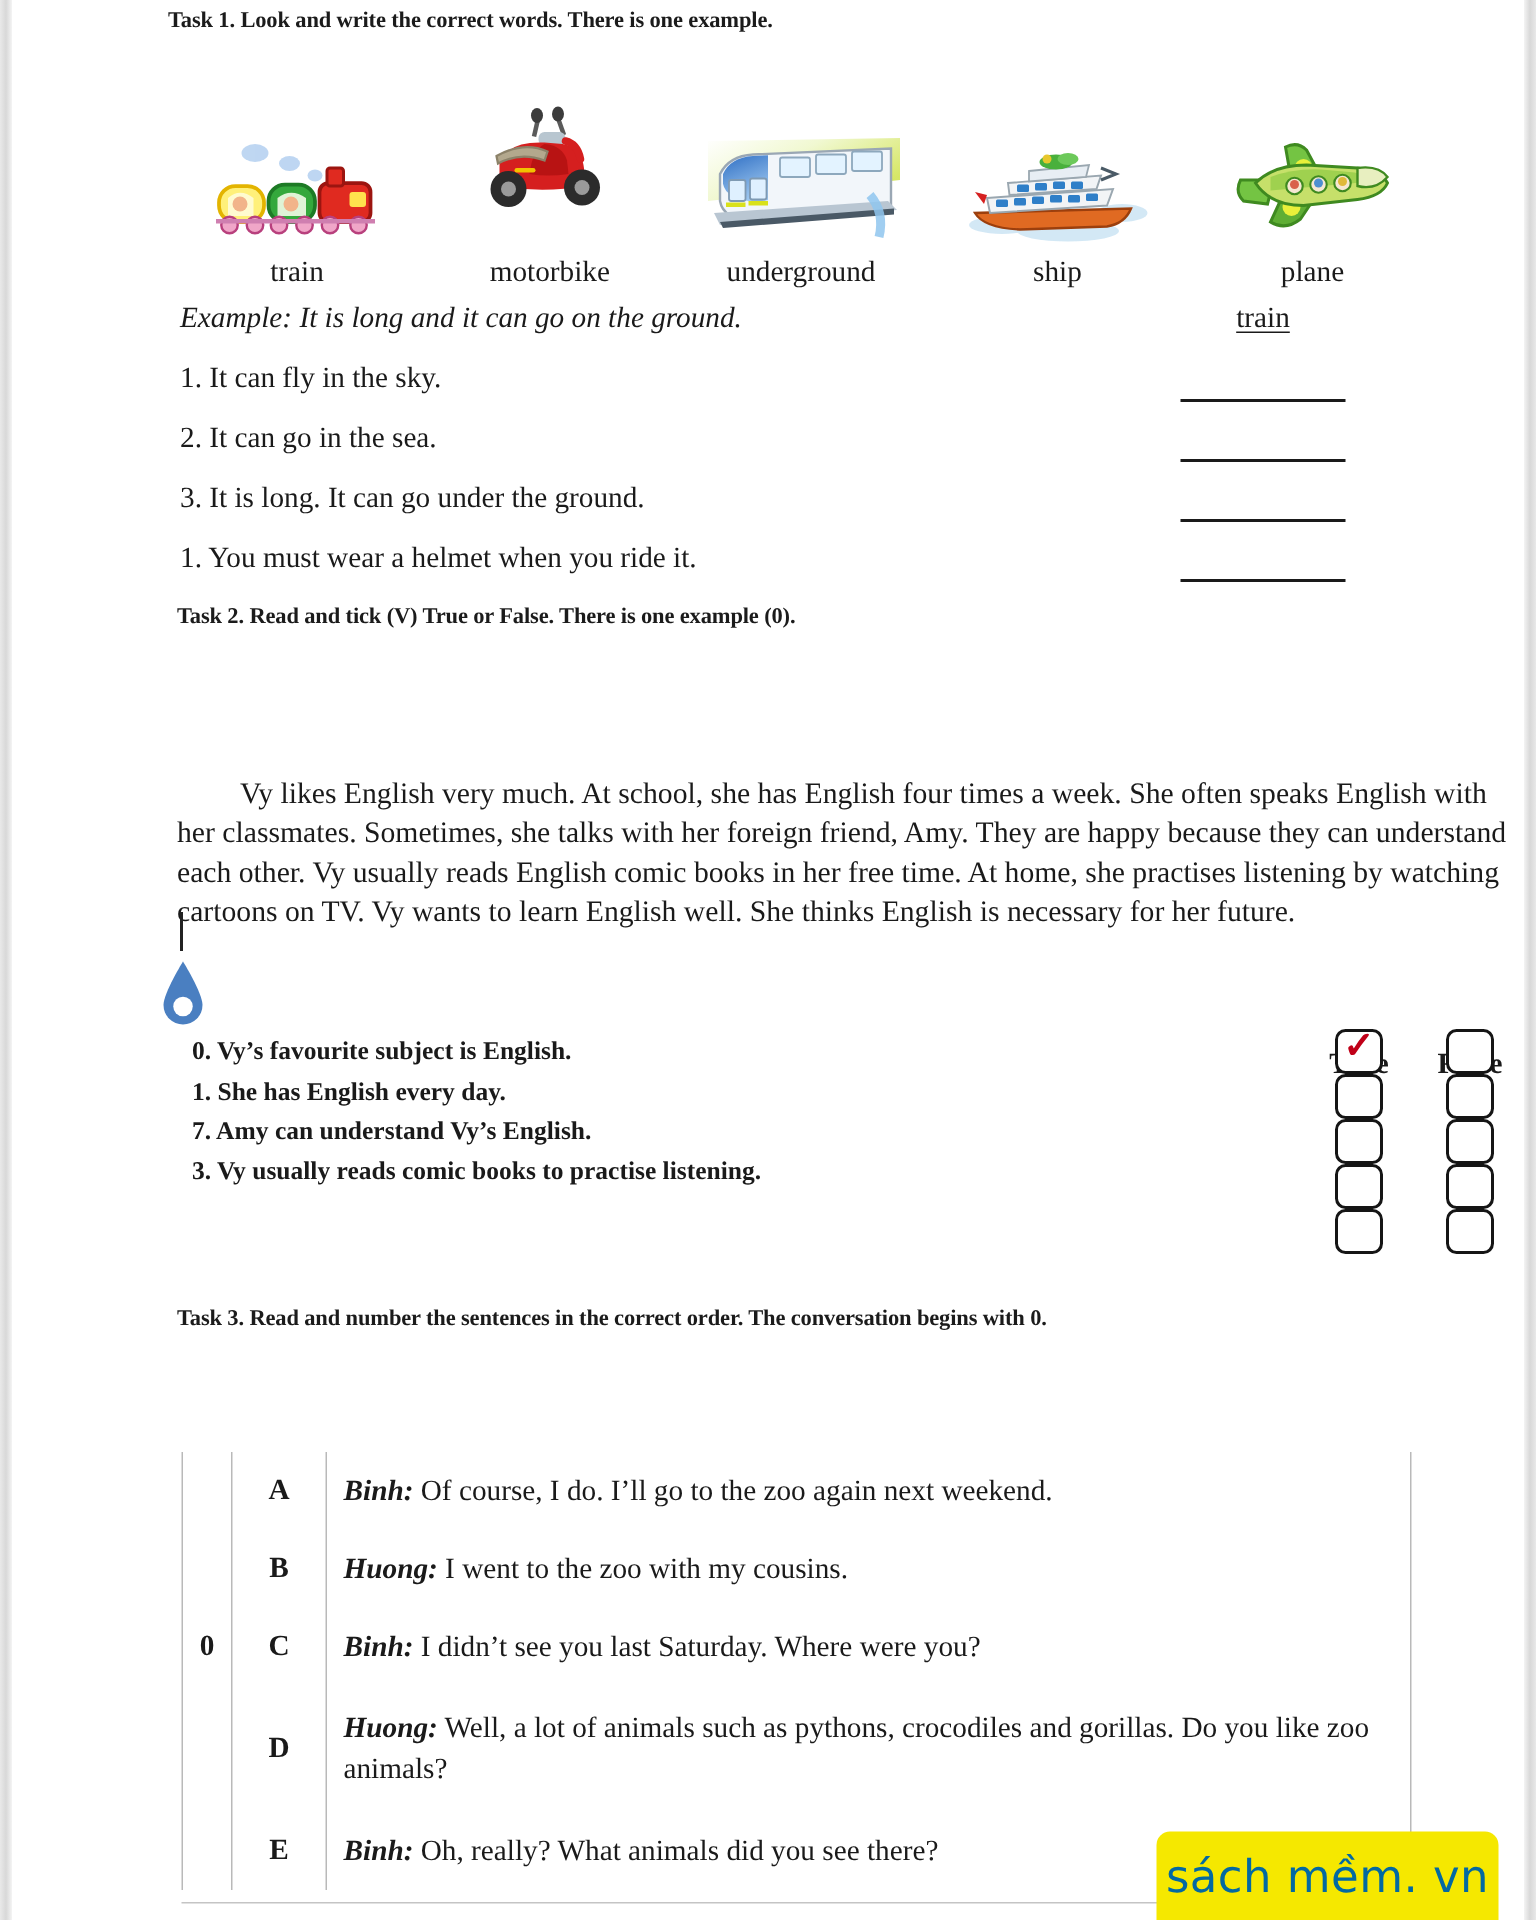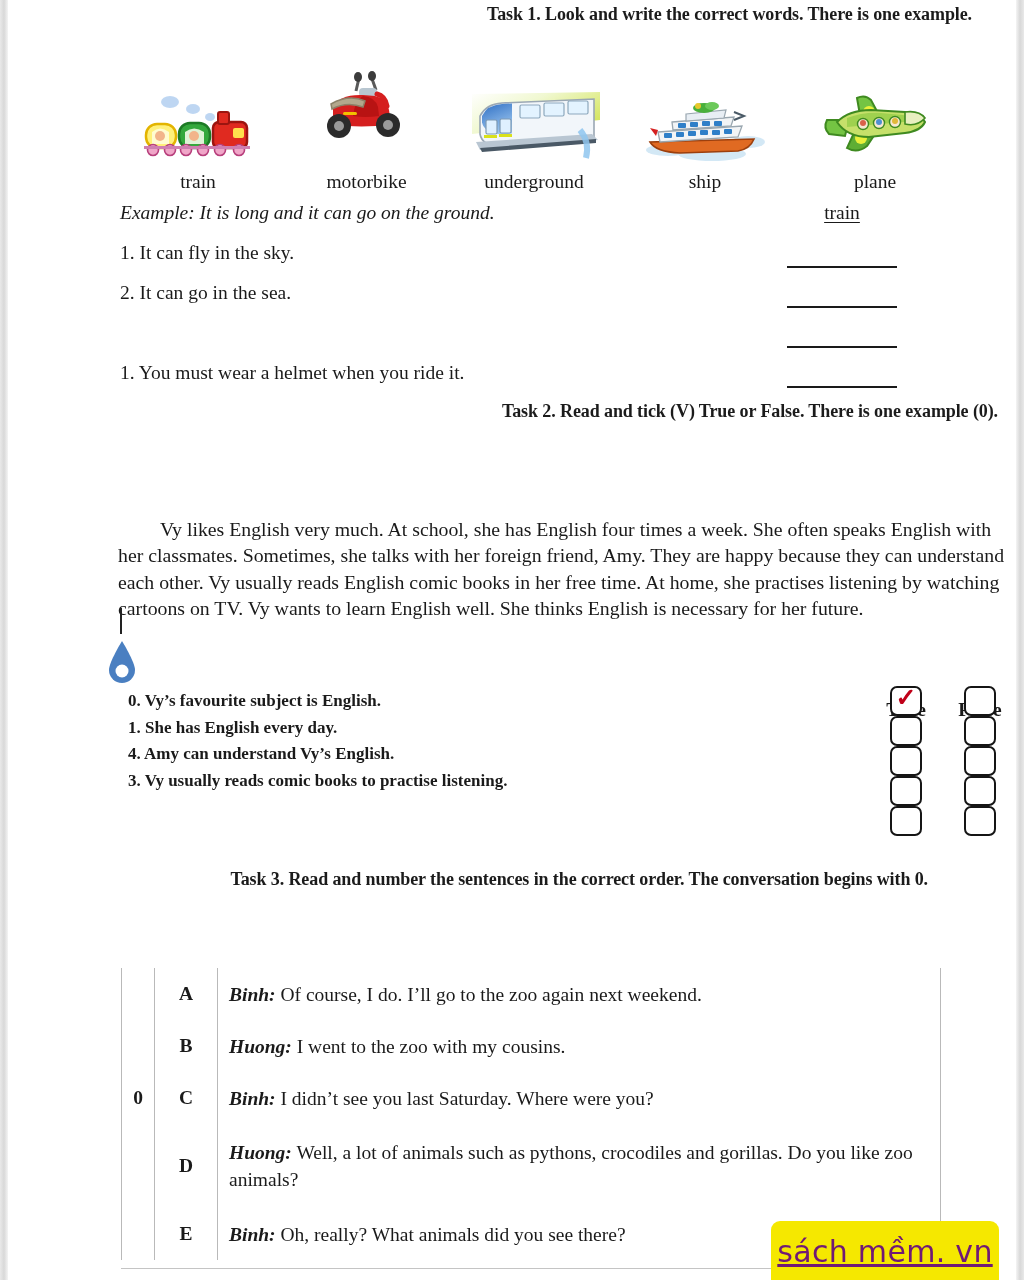--- a/index.html
+++ b/index.html
@@ -31,25 +31,24 @@
     position: absolute;
     left: 8px;
     top: 0;
     width: 1008px;
     height: 1280px;
     background: #fff;
   }
 
   .task-heading {
     font-weight: bold;
-    font-size: 18px;
+    font-size: 15px;
     line-height: 27px;
     letter-spacing: -0.1px;
     color: #1b1b1b;
-    text-align: right;
   }
 
   
   #task1-heading {
     position: absolute;
     left: 104px;
     top: 1px;
     width: 860px;
   }
 
@@ -250,27 +249,26 @@
 
   
   #watermark {
     position: absolute;
     left: 763px;
     top: 1221px;
     width: 228px;
     height: 59px;
     background: #f5e800;
     border-radius: 9px 9px 0 0;
-    color: #701a75;
+    color: #0369a1;
     font-family: "DejaVu Sans", "Liberation Sans", sans-serif;
     font-size: 30px;
     line-height: 62px;
     text-align: center;
     letter-spacing: 0.3px;
-    text-decoration: underline;
   }
 </style>
 </head>
 <body>
 
 <div class="edge-left"></div>
 <div class="edge-right"></div>
 
 <div class="page">
 
@@ -436,20 +434,21 @@
     </div>
     <div class="q-row">
       <span class="q-text">1. It can fly in the sky.</span>
       <span class="answer-blank"></span>
     </div>
     <div class="q-row">
       <span class="q-text">2. It can go in the sea.</span>
       <span class="answer-blank"></span>
     </div>
     <div class="q-row">
+      <span class="q-text">3. It is long. It can go under the ground.</span>
       <span class="answer-blank"></span>
     </div>
     <div class="q-row">
       <span class="q-text">1. You must wear a helmet when you ride it.</span>
       <span class="answer-blank"></span>
     </div>
   </div>
 
   <div class="task-heading" id="task2-heading">Task 2. Read and tick (V) True or False. There is one example (0).</div>
 
@@ -484,21 +483,21 @@
       <div class="tf-box"></div>
       <div class="tf-box"></div>
       <div class="tf-box"></div>
       <div class="tf-box"></div>
     </div>
   </div>
 
   <div id="tf-statements">
     <div>0. Vy’s favourite subject is English.</div>
     <div>1. She has English every day.</div>
-    <div>4. Amy can understand Vy’s English.</div>
+    <div>7. Amy can understand Vy’s English.</div>
     <div>3. Vy usually reads comic books to practise listening.</div>
   </div>
 
   <div class="task-heading" id="task3-heading">Task 3. Read and number the sentences in the correct order. The conversation begins with 0.</div>
 
   <table id="conv-table">
     <tbody>
         <tr>
       <td class="col-num"></td>
       <td class="col-letter">A</td>

